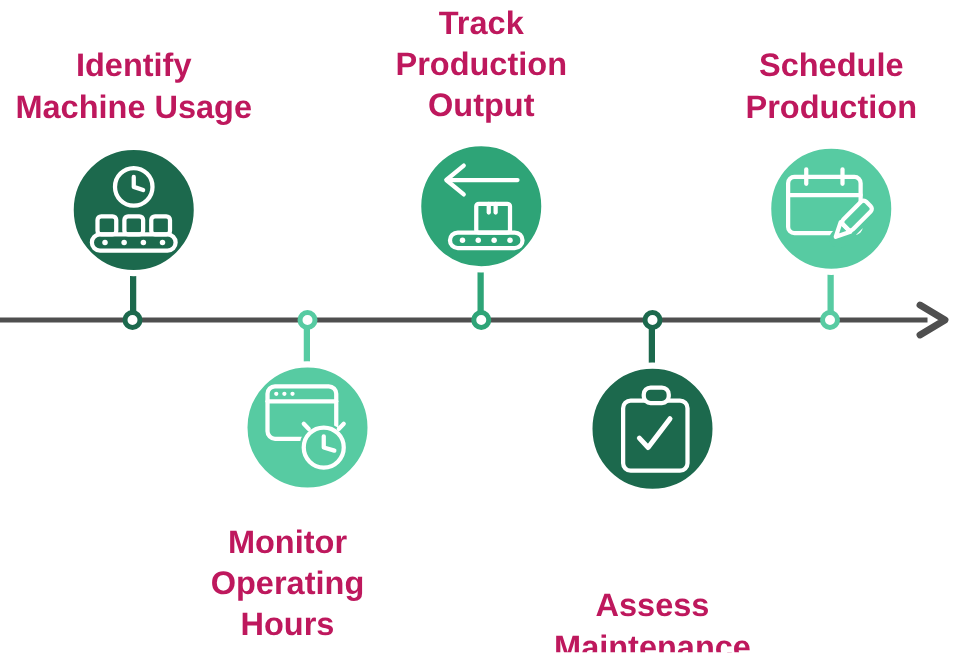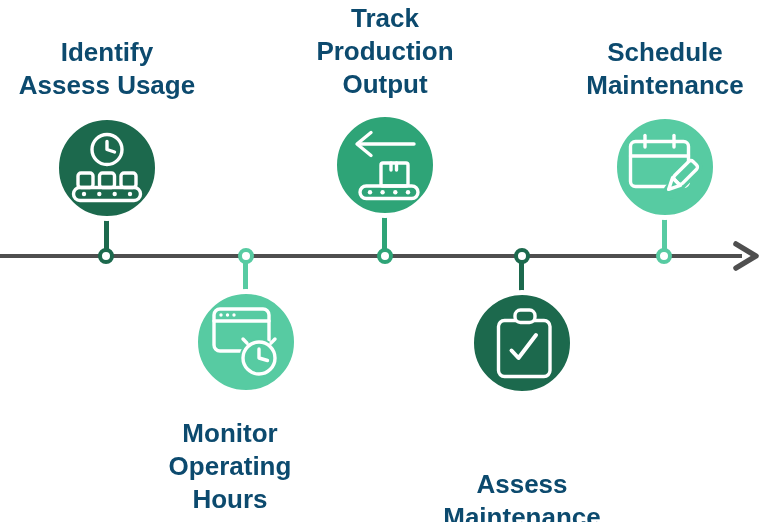--- a/index.html
+++ b/index.html
@@ -6,21 +6,21 @@
   #canvas{
     position:relative;width:768px;height:522px;background:#ffffff;overflow:hidden;
     font-family:"Liberation Sans",sans-serif;
   }
   
   .tl-line{position:absolute;left:0;top:254px;width:742px;height:4px;background:#4f4f4f;z-index:1;}
   .tl-arrow{position:absolute;left:731px;top:240px;z-index:1;}
   
   .step{position:absolute;left:0;top:0;}
   .label{
-    position:absolute;font-weight:700;font-size:26px;line-height:33px;color:#0c4a6e;
+    position:absolute;font-weight:700;font-size:26px;line-height:33px;color:#be185d;
     text-align:center;white-space:pre-line;z-index:2;
   }
   .stem{position:absolute;width:5px;background:var(--c);z-index:2;}
   .node{
     position:absolute;width:16px;height:16px;box-sizing:border-box;border-radius:50%;
     background:#ffffff;border:4.5px solid var(--c);z-index:4;
   }
   .bubble{
     position:absolute;width:96px;height:96px;border-radius:50%;background:var(--c);
     border:5px solid #ffffff;z-index:3;display:flex;align-items:center;justify-content:center;
@@ -66,21 +66,21 @@
 
 <div id="canvas">
 
   <div class="tl-line"></div>
   <svg class="tl-arrow" width="30" height="32" viewBox="0 0 30 32">
     <polyline points="5,4 25,16 5,28" fill="none" stroke="#4f4f4f" stroke-width="5.5" stroke-linecap="round" stroke-linejoin="round"></polyline>
   </svg>
 
   <div class="step s1">
     <div class="label">Identify
-Assess Usage</div>
+Machine Usage</div>
     <div class="stem"></div>
     <div class="node"></div>
     <div class="bubble">
       <svg width="72" height="72" viewBox="0 0 72 72">
         <circle class="s" cx="36" cy="17.5" r="15"></circle>
         <polyline class="s" points="36,9.5 36,17.5 43.5,20"></polyline>
         <rect class="s" x="7" y="41" width="15" height="14.5" rx="3"></rect>
         <rect class="s" x="28.5" y="41" width="15" height="14.5" rx="3"></rect>
         <rect class="s" x="50" y="41" width="15" height="14.5" rx="3"></rect>
         <rect class="s" x="2.5" y="55.5" width="67" height="13" rx="6.5"></rect>
@@ -146,21 +146,21 @@
       <svg width="72" height="72" viewBox="0 0 72 72">
         <rect class="s" x="12.5" y="13.5" width="51.5" height="56" rx="6"></rect>
         <rect class="halo-fill" x="29" y="3" width="20" height="12.5" rx="5.5"></rect>
         <polyline class="s2" points="25.5,43.5 32.5,51 50,28"></polyline>
       </svg>
     </div>
   </div>
 
   <div class="step s5">
     <div class="label">Schedule
-Maintenance</div>
+Production</div>
     <div class="stem"></div>
     <div class="node"></div>
     <div class="bubble">
       <svg width="72" height="72" viewBox="0 0 72 72">
         <rect class="s" x="1.5" y="10.5" width="58" height="45" rx="5"></rect>
         <line class="s" x1="1.5" y1="25" x2="59.5" y2="25"></line>
         <line class="s" x1="16" y1="4.5" x2="16" y2="16"></line>
         <line class="s" x1="45" y1="4.5" x2="45" y2="16"></line>
         <line class="halo-line" x1="42" y1="60" x2="66" y2="36"></line>
         <g transform="rotate(45 46 52)">

